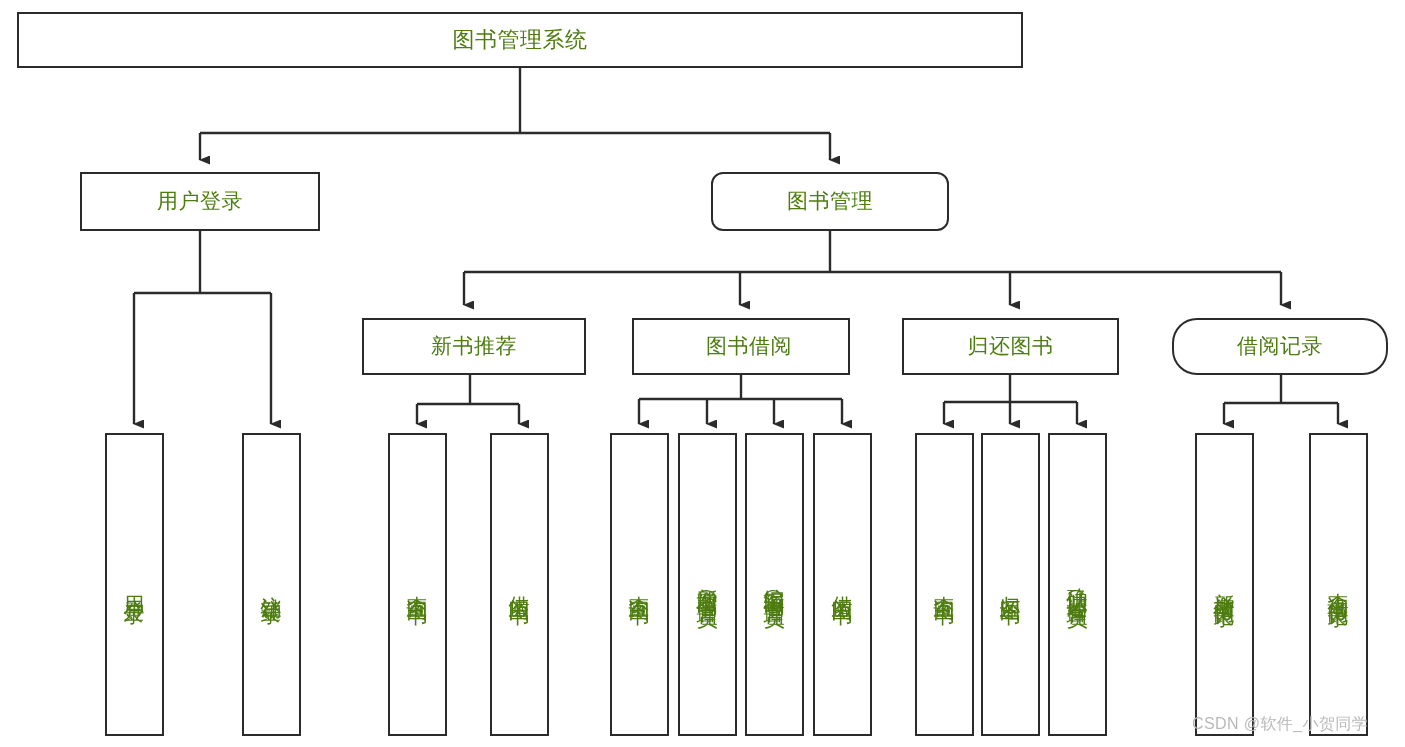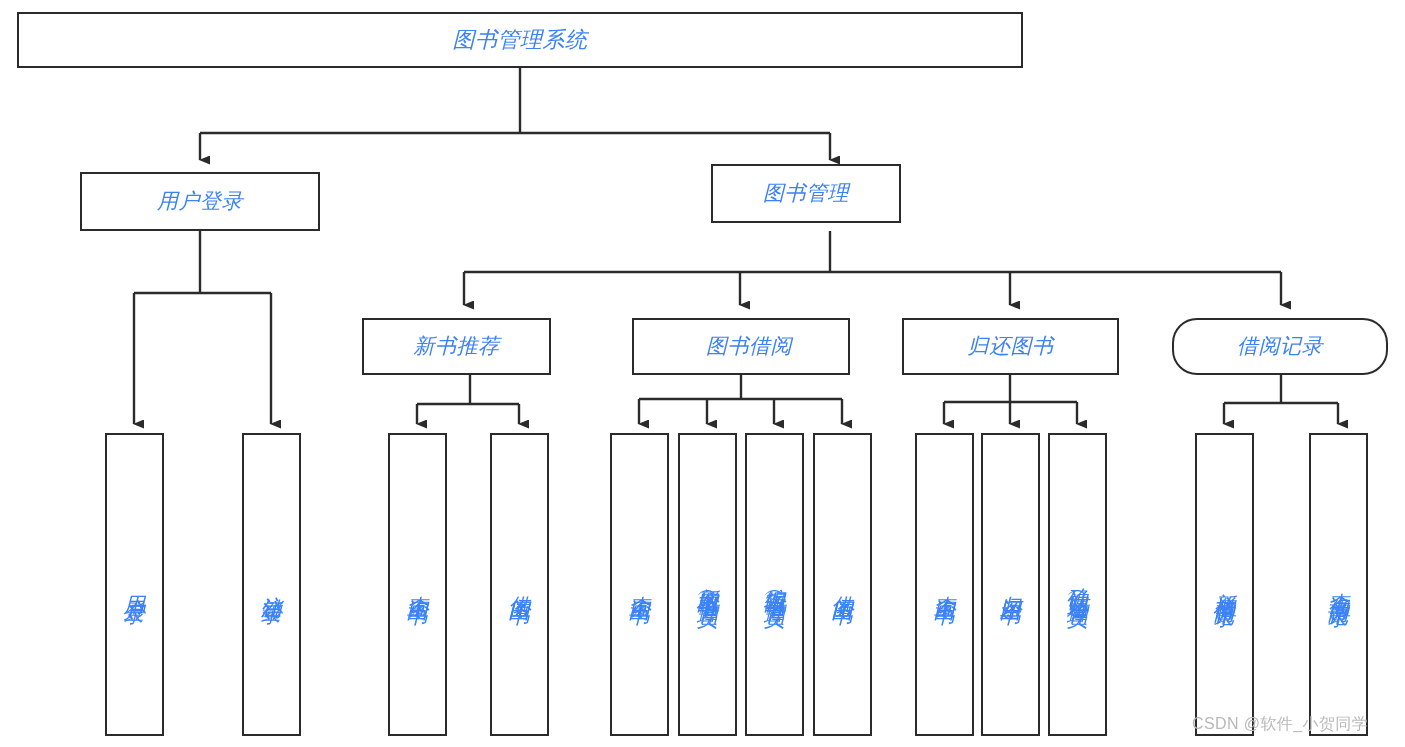--- a/index.html
+++ b/index.html
@@ -27,23 +27,22 @@
     pointer-events: none;
   }
   .node {
     position: absolute;
     box-sizing: border-box;
     border: 2.2px solid #2b2b2b;
     background: #ffffff;
     display: flex;
     align-items: center;
     justify-content: center;
-    color: #3b82f6;
+    color: #4d7c0f;
     z-index: 2;
-    font-style: italic;
   }
   .node .label {
     display: block;
     text-align: center;
     white-space: nowrap;
     line-height: 1.18;
   }
   
   .node.horiz .label {
     font-size: 21px;
@@ -133,25 +132,25 @@
     </g>
   </svg>
 
   <div id="node-root" class="node horiz" style="left:17px; top:12px; width:1006px; height:56px;">
     <span class="label">图书管理系统</span>
   </div>
 
   <div class="node horiz" style="left:80px; top:172px; width:240px; height:59px;">
     <span class="label">用户登录</span>
   </div>
-  <div class="node horiz" style="left:711px; top:164px; width:190px; height:59px;">
+  <div class="node horiz" style="left:711px; top:172px; width:238px; height:59px;border-radius:12px;">
     <span class="label">图书管理</span>
   </div>
 
-  <div class="node horiz" style="left:362px; top:318px; width:189px; height:57px;">
+  <div class="node horiz" style="left:362px; top:318px; width:224px; height:57px;">
     <span class="label">新书推荐</span>
   </div>
   <div class="node horiz" style="left:632px; top:318px; width:218px; height:57px;padding-left:16px;">
     <span class="label">图书借阅</span>
   </div>
   <div class="node horiz" style="left:902px; top:318px; width:217px; height:57px;">
     <span class="label">归还图书</span>
   </div>
   <div class="node horiz" style="left:1172px; top:318px; width:216px; height:57px;border-radius:25px;">
     <span class="label">借阅记录</span>

